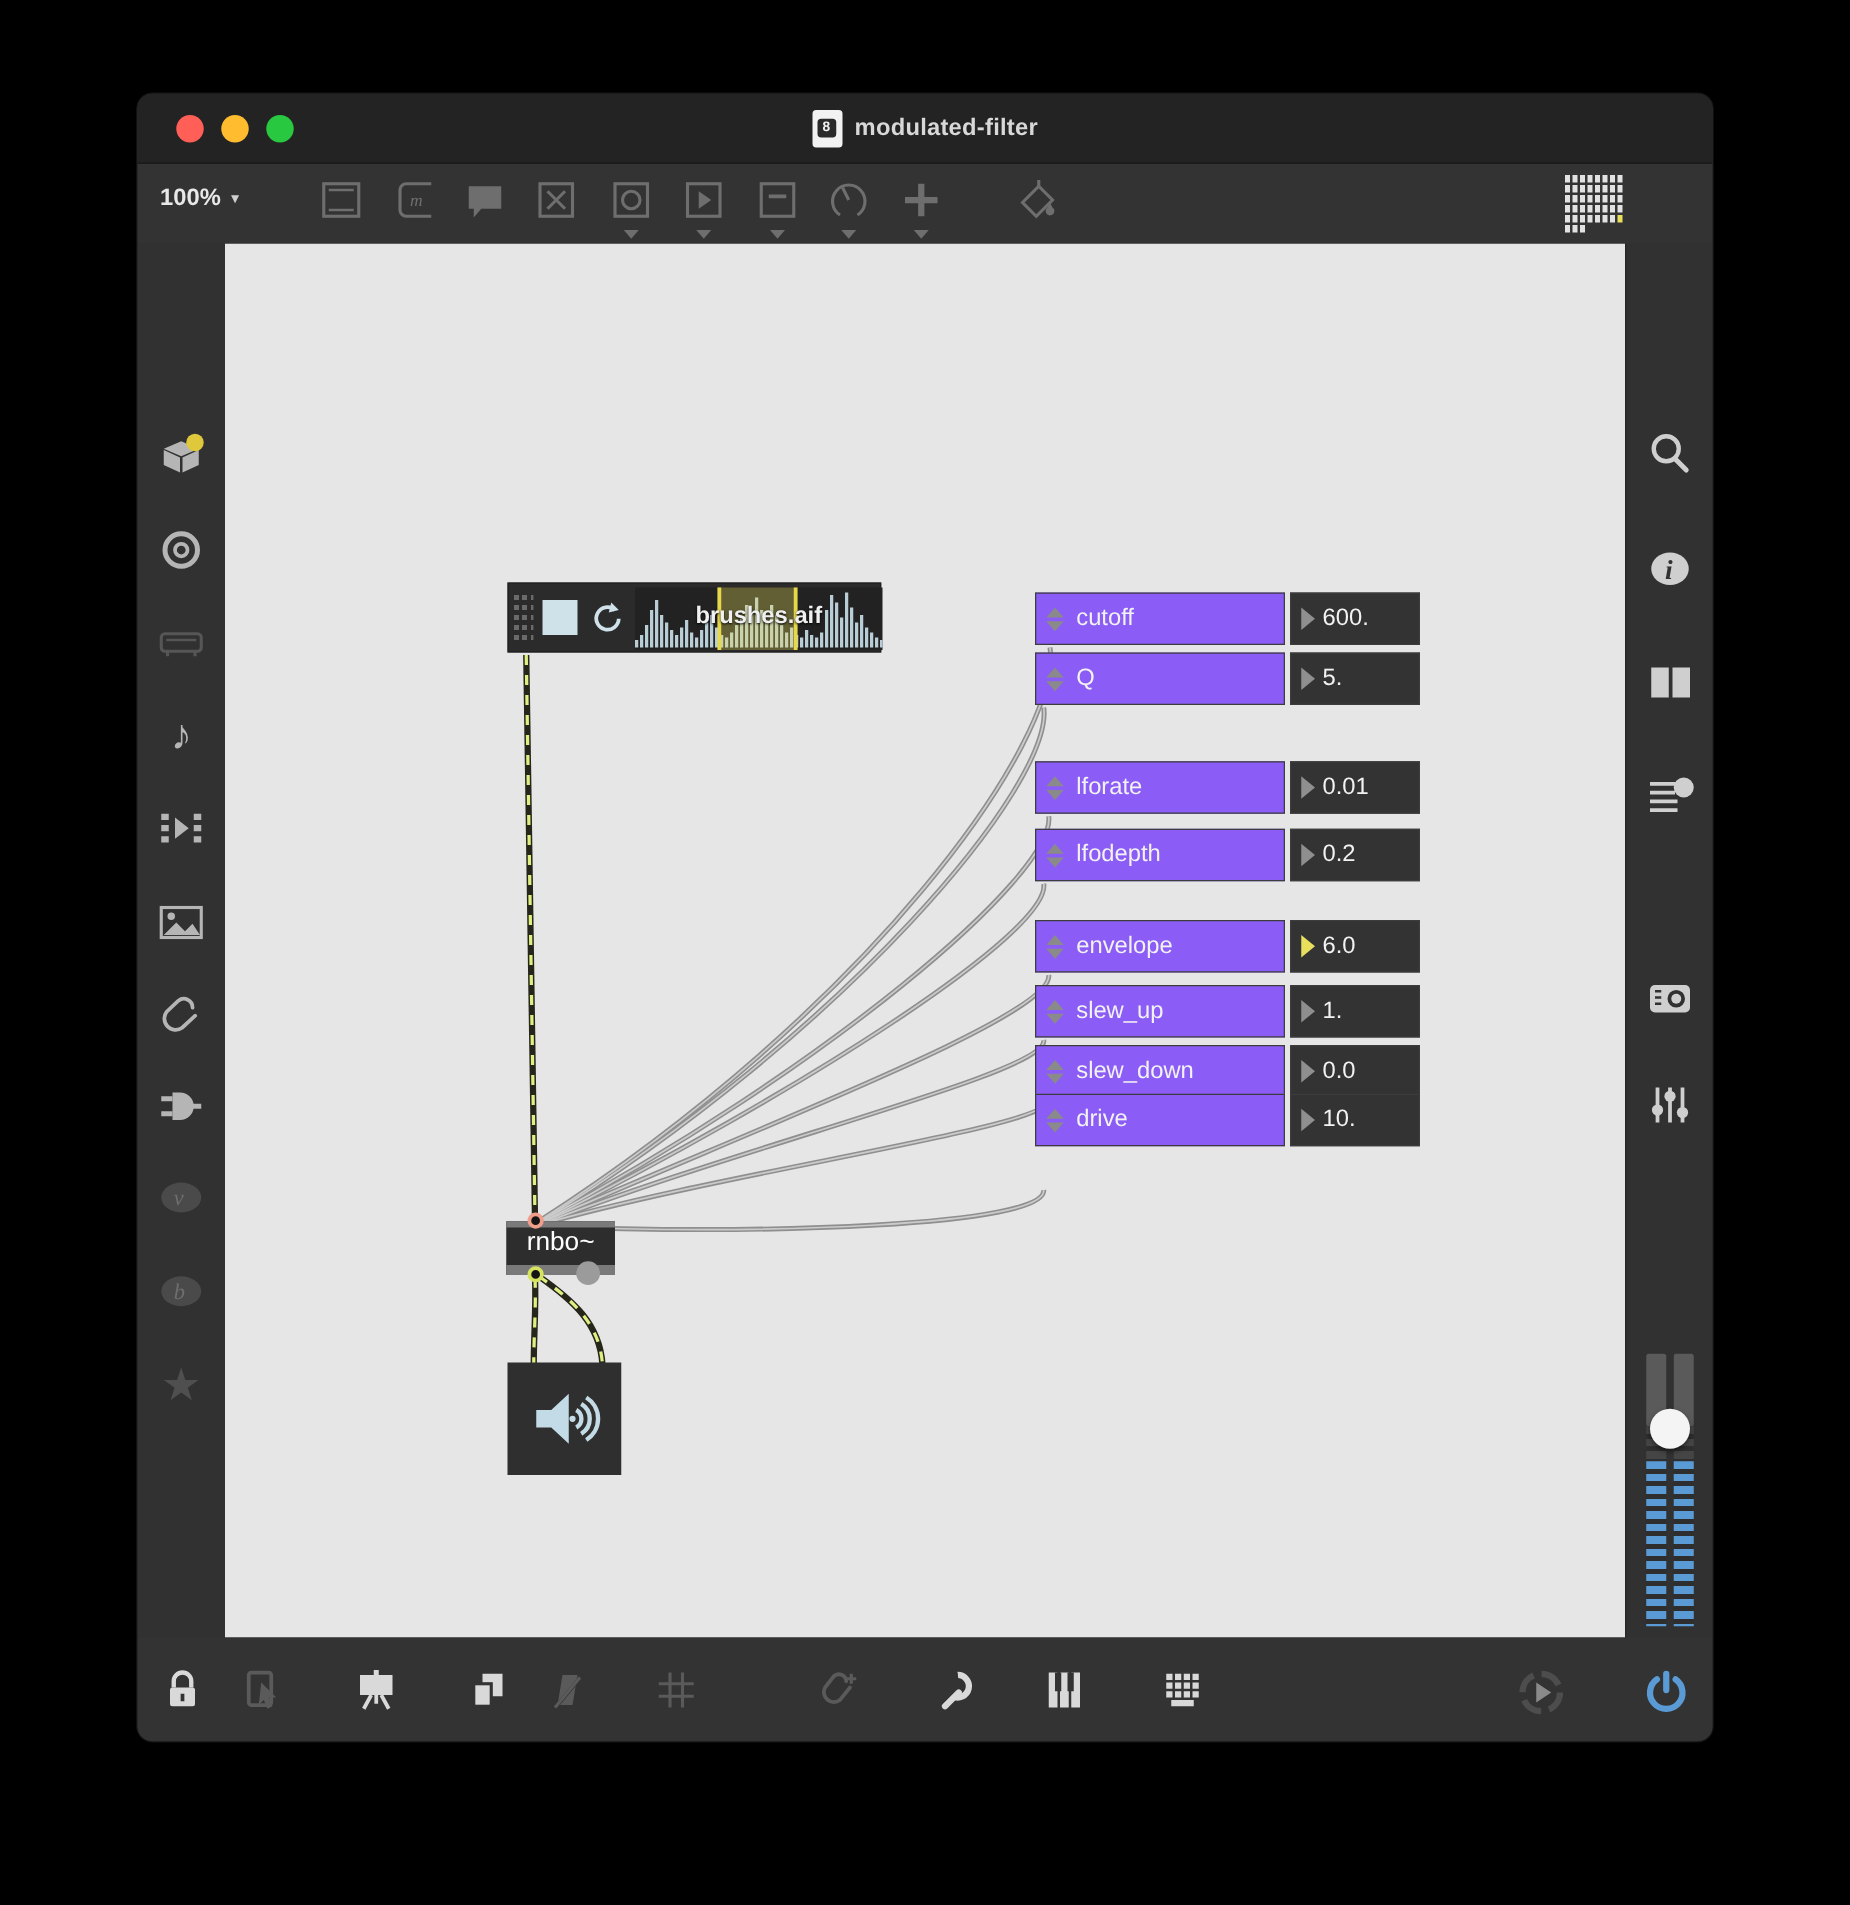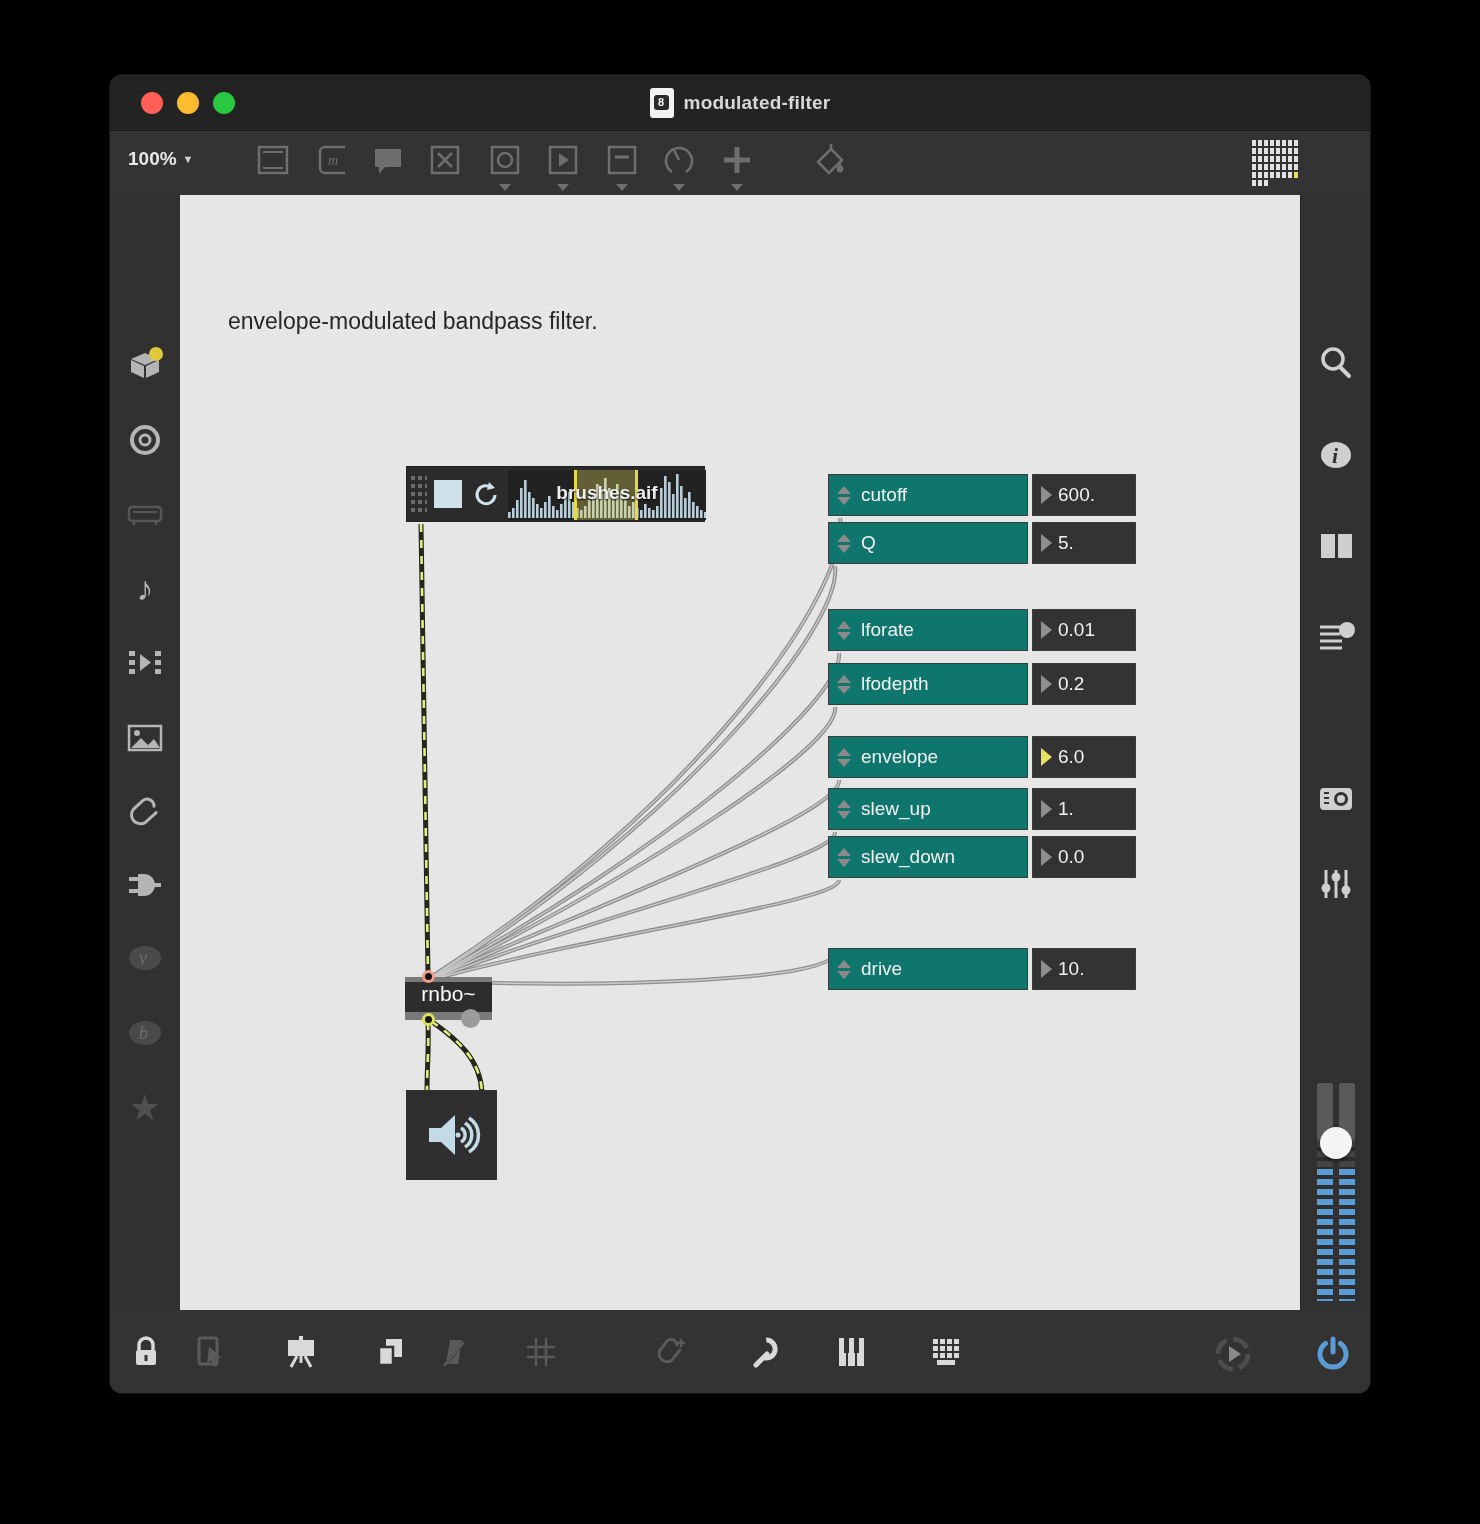--- a/index.html
+++ b/index.html
@@ -61,21 +61,21 @@
   .loop-icon{position:absolute;left:62px;top:12px;width:30px;height:30px;}
   .wave-area{position:absolute;left:101px;top:3px;width:198px;height:50px;background:#222222;}
   .wave-svg{position:absolute;left:0;top:0;}
   .wave-file{position:absolute;left:6px;top:12px;width:186px;text-align:center;color:#f0f0f0;
     font-size:19px;font-weight:bold;text-shadow:0 1px 2px #000;}
   .wave-sel{position:absolute;left:66px;top:0;width:64px;height:50px;background:rgba(233,223,90,.33);
     border-left:3px solid #e6d84a;border-right:3px solid #e6d84a;}
 
   
   .param-row{position:absolute;left:648px;width:308px;height:42px;z-index:2;}
-  .param-label-box{position:absolute;left:0;top:0;width:200px;height:42px;background:#0f766e;
+  .param-label-box{position:absolute;left:0;top:0;width:200px;height:42px;background:#8b5cf6;
     border:1px solid #3c3c3c;display:flex;align-items:center;}
   .stepper{display:flex;flex-direction:column;margin:0 10px 0 8px;gap:3px;}
   .stepper b{width:0;height:0;border-left:7px solid transparent;border-right:7px solid transparent;}
   .stepper .up{border-bottom:8px solid #8a8a8a;}
   .stepper .down{border-top:8px solid #8a8a8a;}
   .param-label{color:#f2f2f2;font-size:19px;}
   .param-value-box{position:absolute;left:204px;top:0;width:104px;height:42px;background:#333333;
     border:1px solid #3c3c3c;display:flex;align-items:center;}
   .value-tri{width:0;height:0;border-top:9px solid transparent;border-bottom:9px solid transparent;
     border-left:11px solid #8f8f8f;margin:0 6px 0 8px;}
@@ -377,21 +377,20 @@
           <div class="trk"></div>
           <div class="dim"></div>
           <div class="blue"></div>
         </div>
       <div class="knob"></div>
     </div>
   </div>
 
   <div class="canvas">
     <div class="description">
-      <div>envelope-modulated bandpass filter.</div>
     </div>
 
     <svg class="cords" width="1120" height="1115">
       <g id="gray-cords">
         <path class="cord-outer" d="M660 323 C670 396 516 612 251 782"></path>
         <path class="cord-outer" d="M655 371 C663 432 498 630 251 783"></path>
         <path class="cord-outer" d="M659 458 C665 505 478 662 251 783"></path>
         <path class="cord-outer" d="M655 512 C661 551 458 680 251 784"></path>
         <path class="cord-outer" d="M659 585 C663 617 438 702 251 784"></path>
         <path class="cord-outer" d="M655 637 C659 663 420 719 251 785"></path>
@@ -568,21 +567,21 @@
               <b class="up"></b>
               <b class="down"></b>
             </span>
       <span class="param-label">slew_down</span>
     </div>
     <div class="param-value-box">
       <span class="value-tri"></span>
       <span class="param-value">0.0</span>
     </div>
   </div>
-        <div class="param-row" style="top: 753px; padding-left: 40px;">
+        <div class="param-row" style="top: 680px; padding-left: 40px;">
     <div class="param-label-box">
       <span class="stepper">
               <b class="up"></b>
               <b class="down"></b>
             </span>
       <span class="param-label">drive</span>
     </div>
     <div class="param-value-box">
       <span class="value-tri"></span>
       <span class="param-value">10.</span>

